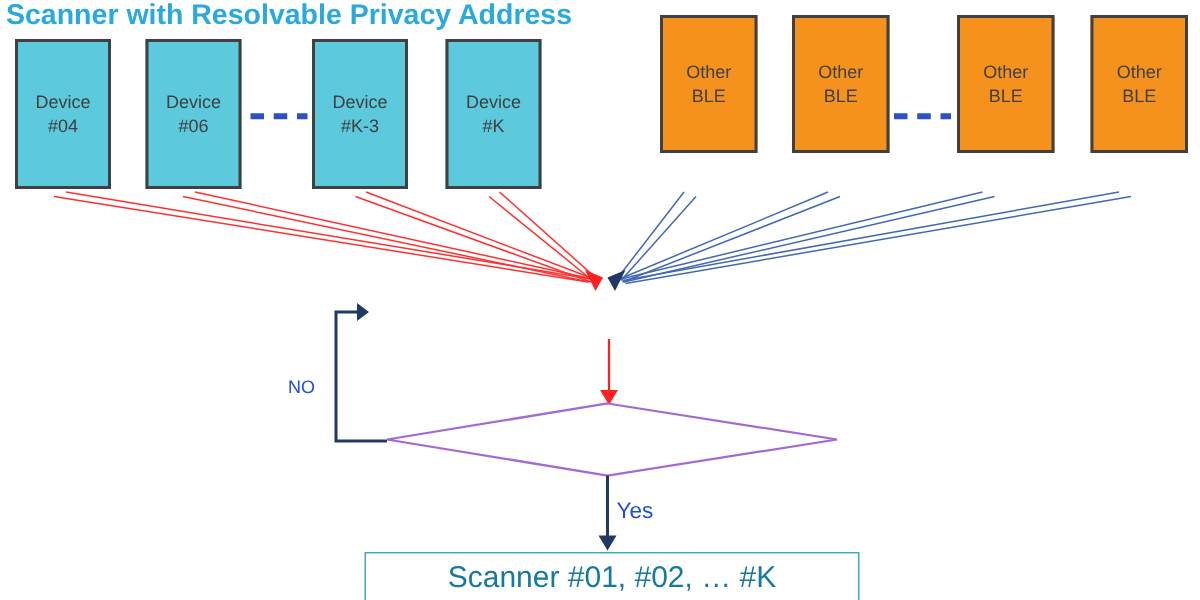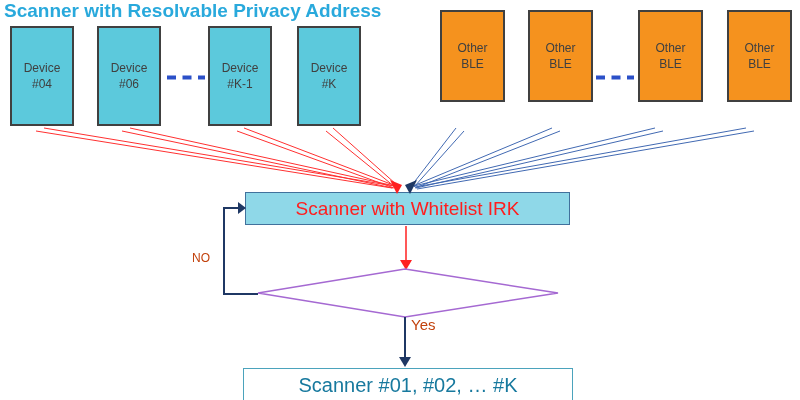--- a/index.html
+++ b/index.html
@@ -23,23 +23,23 @@
 
   .match-label{position:absolute;left:258px;top:269px;width:300px;height:48px;
            display:flex;align-items:center;justify-content:center;
            color:#8C3FC0;font-size:17px;}
 
   .result{position:absolute;left:243px;top:368px;width:330px;height:42px;
           box-sizing:border-box;background:#ffffff;border:1.5px solid #4BA3BC;
           display:flex;align-items:flex-start;justify-content:center;
           color:#17799E;font-size:20px;padding-top:5px;}
 
-  .edge-label{position:absolute;color:#c2410c;white-space:nowrap;}
+  .edge-label{position:absolute;color:#1d4ed8;white-space:nowrap;}
   .no-label{left:192px;top:251px;font-size:12px;}
-  .yes-label{left:411px;top:316px;font-size:15px;}
+  .yes-label{left:411px;top:332px;font-size:15px;}
 
   svg.overlay{position:absolute;left:0;top:0;z-index:5;pointer-events:none;}
   .red-line{stroke:#FF3030;stroke-width:1;}
   .blue-line{stroke:#4169B2;stroke-width:1;}
   .navy-line{stroke:#1F3864;stroke-width:2;fill:none;}
   .red-fill{fill:#FF2020;}
   .navy-fill{fill:#1F3864;}
   .dash-line{stroke:#2B50C8;stroke-width:4;stroke-dasharray:9 6.5;}
   .diamond{fill:#ffffff;stroke:#A569D2;stroke-width:1.5;}
 </style>
@@ -53,21 +53,21 @@
   <div class="node device" style="left:10px">
     <span>Device</span>
     <span>#04</span>
   </div>
   <div class="node device" style="left:97px">
     <span>Device</span>
     <span>#06</span>
   </div>
   <div class="node device" style="left:208px">
     <span>Device</span>
-    <span>#K-1</span>
+    <span>#K-3</span>
   </div>
   <div class="node device" style="left:297px">
     <span>Device</span>
     <span>#K</span>
   </div>
 
   <div class="node other" style="left:440px">
     <span>Other</span>
     <span>BLE</span>
   </div>
@@ -77,23 +77,20 @@
   </div>
   <div class="node other" style="left:638px">
     <span>Other</span>
     <span>BLE</span>
   </div>
   <div class="node other" style="left:727px">
     <span>Other</span>
     <span>BLE</span>
   </div>
 
-  <div class="scanner">
-    <span>Scanner with Whitelist IRK</span>
-  </div>
 
   <div class="result">
     <span>Scanner #01, #02, … #K</span>
   </div>
 
   <svg class="overlay" width="800" height="400" viewBox="0 0 800 400">
 
     <line class="dash-line" x1="167" y1="77.5" x2="205" y2="77.5"></line>
     <line class="dash-line" x1="596" y1="77.5" x2="634" y2="77.5"></line>
 

